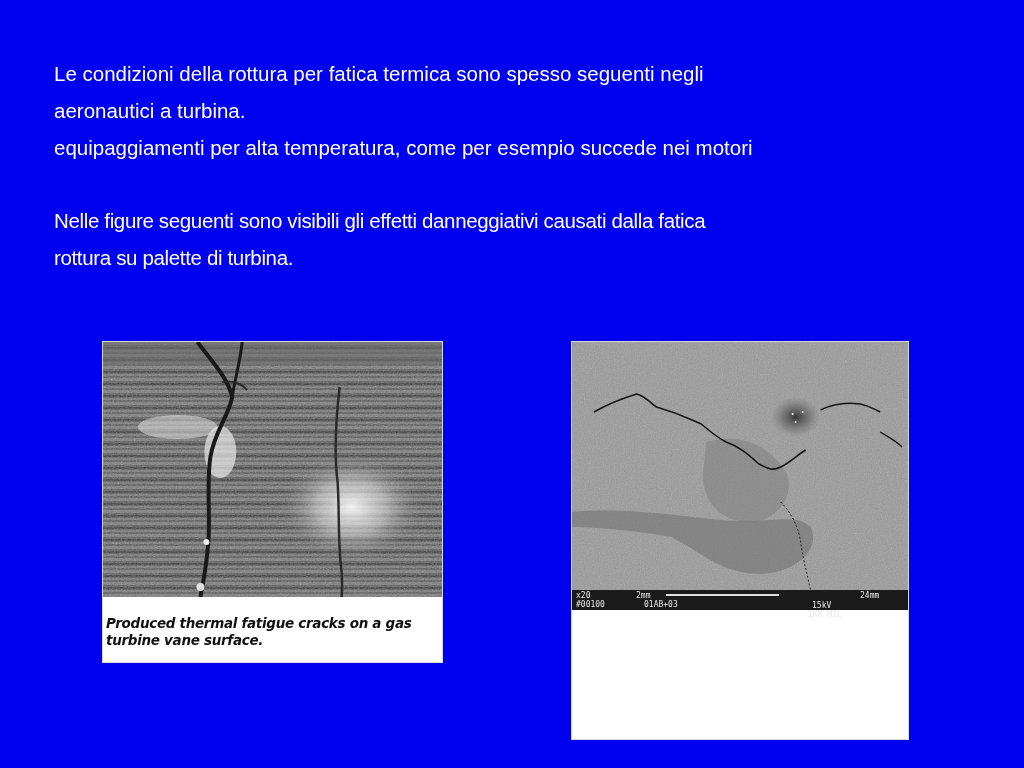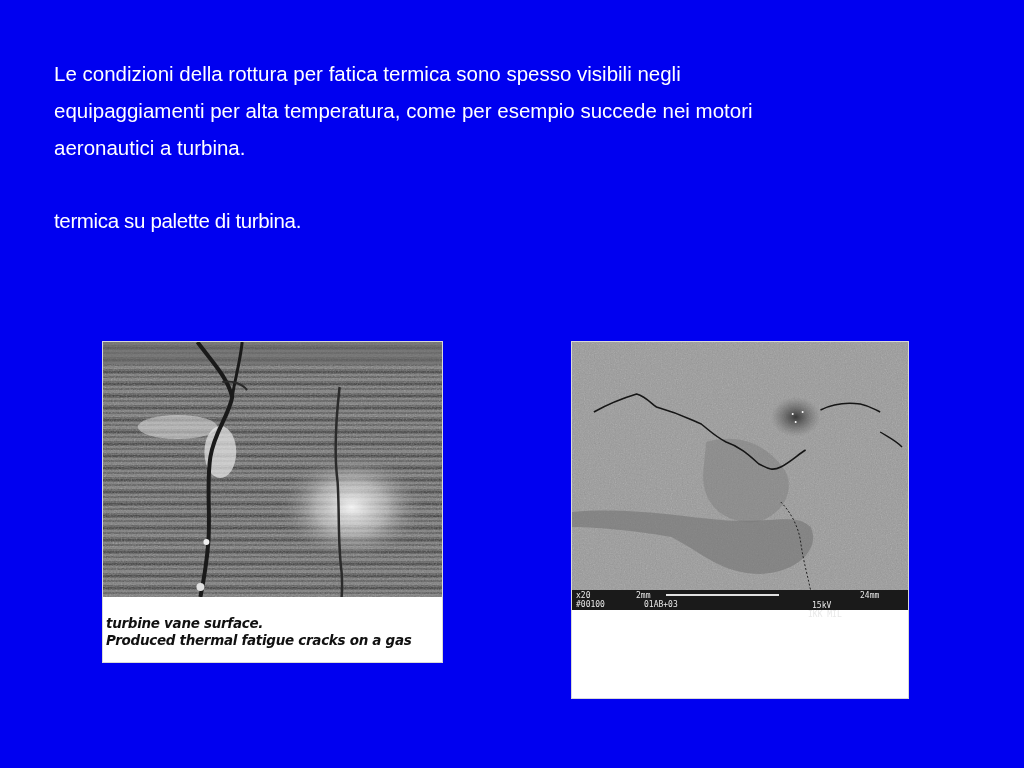--- a/index.html
+++ b/index.html
@@ -17,21 +17,21 @@
     .para .line { display: block; white-space: nowrap; }
     #para1 { top: 55px; }
     #para2 { top: 202px; letter-spacing: -0.35px; }
 
     .figure {
       position: absolute; background: #ffffff;
       box-sizing: border-box; border: 1px solid #d8d8d8;
       overflow: hidden;
     }
     #fig1 { left: 102px; top: 341px; width: 341px; height: 322px; }
-    #fig2 { left: 571px; top: 341px; width: 338px; height: 358px; }
+    #fig2 { left: 571px; top: 341px; width: 338px; height: 399px; }
 
     .photo { position: absolute; left: 0; top: 0; width: 100%; }
     #fig1 .photo { height: 255px; }
     #fig2 .photo { height: 248px; }
 
     .photo svg { display: block; width: 100%; height: 100%; }
 
     .scalebar {
       position: absolute; left: 0; top: 248px; width: 100%; height: 20px;
       background: #1a1a1a; color: #e8e8e8;
@@ -50,27 +50,28 @@
     #fig1 .caption { top: 273px; }
     #fig2 .caption { top: 278px; }
     .caption .line { display: block; white-space: nowrap; }
   </style>
 </head>
 <body>
 
 <div>
 
   <p class="para" id="para1">
-    <span class="line">Le condizioni della rottura per fatica termica sono spesso visibili negli</span>
+    <span class="line">Le condizioni della rottura per fatica termica sono spesso seguenti negli</span>
+    <span class="line">aeronautici a turbina.</span>
     <span class="line">equipaggiamenti per alta temperatura, come per esempio succede nei motori</span>
-    <span class="line">aeronautici a turbina.</span>
   </p>
 
   <p class="para" id="para2">
-    <span class="line">termica su palette di turbina.</span>
+    <span class="line">Nelle figure seguenti sono visibili gli effetti danneggiativi causati dalla fatica</span>
+    <span class="line">rottura su palette di turbina.</span>
   </p>
 
   <div class="figure" id="fig1">
     <div class="photo">
       <svg viewBox="0 0 341 255" preserveAspectRatio="none">
         <defs>
           <pattern id="stripes" width="341" height="12" patternUnits="userSpaceOnUse">
             <rect width="341" height="12" fill="#5a5a5a"></rect>
             <rect y="0" width="341" height="3" fill="#7a7a7a"></rect>
             <rect y="5" width="341" height="2" fill="#3e3e3e"></rect>
@@ -97,22 +98,22 @@
         <ellipse cx="250" cy="165" rx="72" ry="52" fill="url(#glow)"></ellipse>
         <path d="M95 0 C110 20 125 35 130 55 C126 75 112 90 108 115 C104 140 108 170 106 200 C104 225 100 245 98 255" stroke="#1a1a1a" stroke-width="4" fill="none"></path>
         <path d="M140 0 C138 20 132 40 130 55" stroke="#1a1a1a" stroke-width="3" fill="none"></path>
         <path d="M120 40 C130 38 140 42 145 48" stroke="#2a2a2a" stroke-width="2" fill="none"></path>
         <path d="M238 45 C234 80 232 110 236 140 C238 170 236 200 240 230 C241 245 240 255 240 255" stroke="#2b2b2b" stroke-width="2.5" fill="none"></path>
         <circle cx="104" cy="200" r="3" fill="#f0f0f0"></circle>
         <circle cx="98" cy="245" r="4" fill="#e0e0e0"></circle>
       </svg>
     </div>
     <div class="caption">
+      <span class="line">Produced thermal fatigue cracks on a gas</span>
       <span class="line">turbine vane surface.</span>
-      <span class="line">Produced thermal fatigue cracks on a gas</span>
     </div>
   </div>
 
   <div class="figure" id="fig2">
     <div class="photo">
       <svg viewBox="0 0 338 248" preserveAspectRatio="none">
         <defs>
           <filter id="noise2">
             <feTurbulence type="fractalNoise" baseFrequency="0.8" numOctaves="2" seed="7"></feTurbulence>
             <feColorMatrix type="saturate" values="0"></feColorMatrix>

